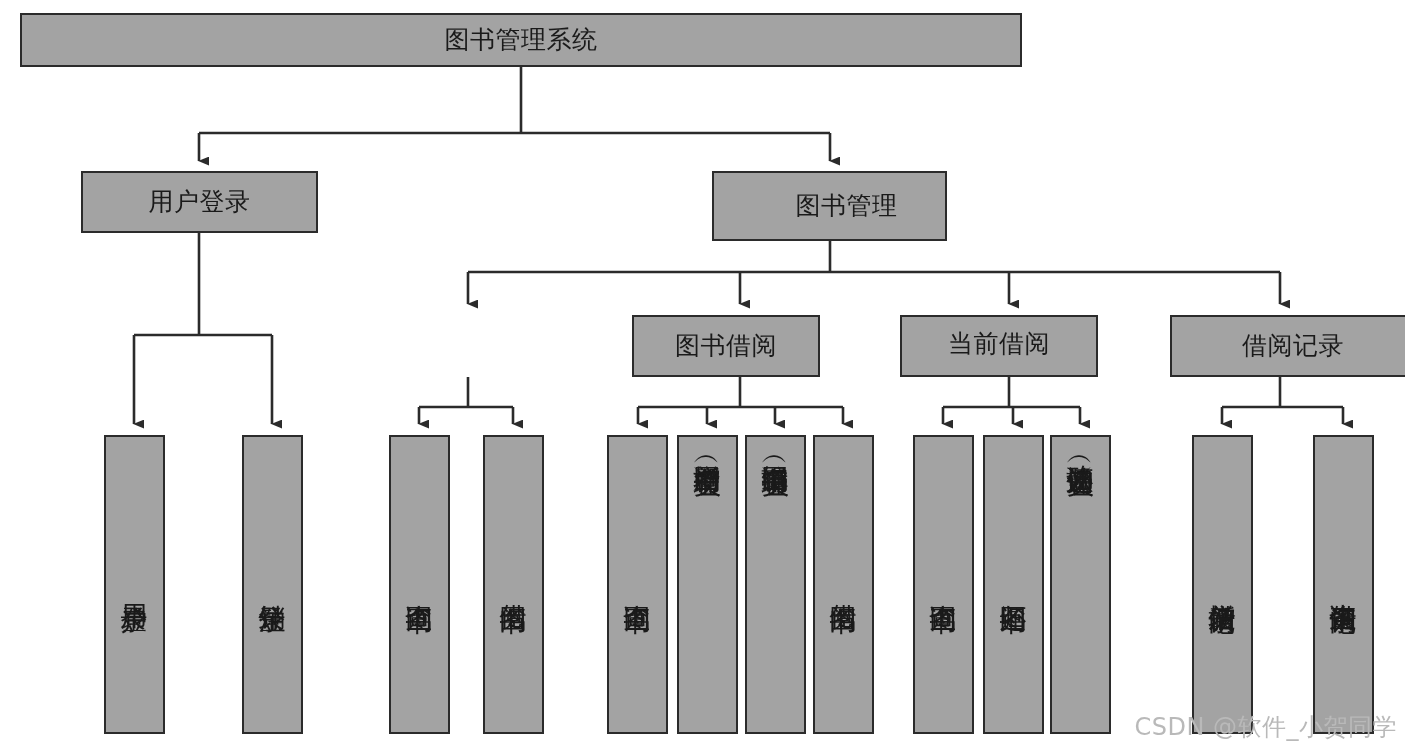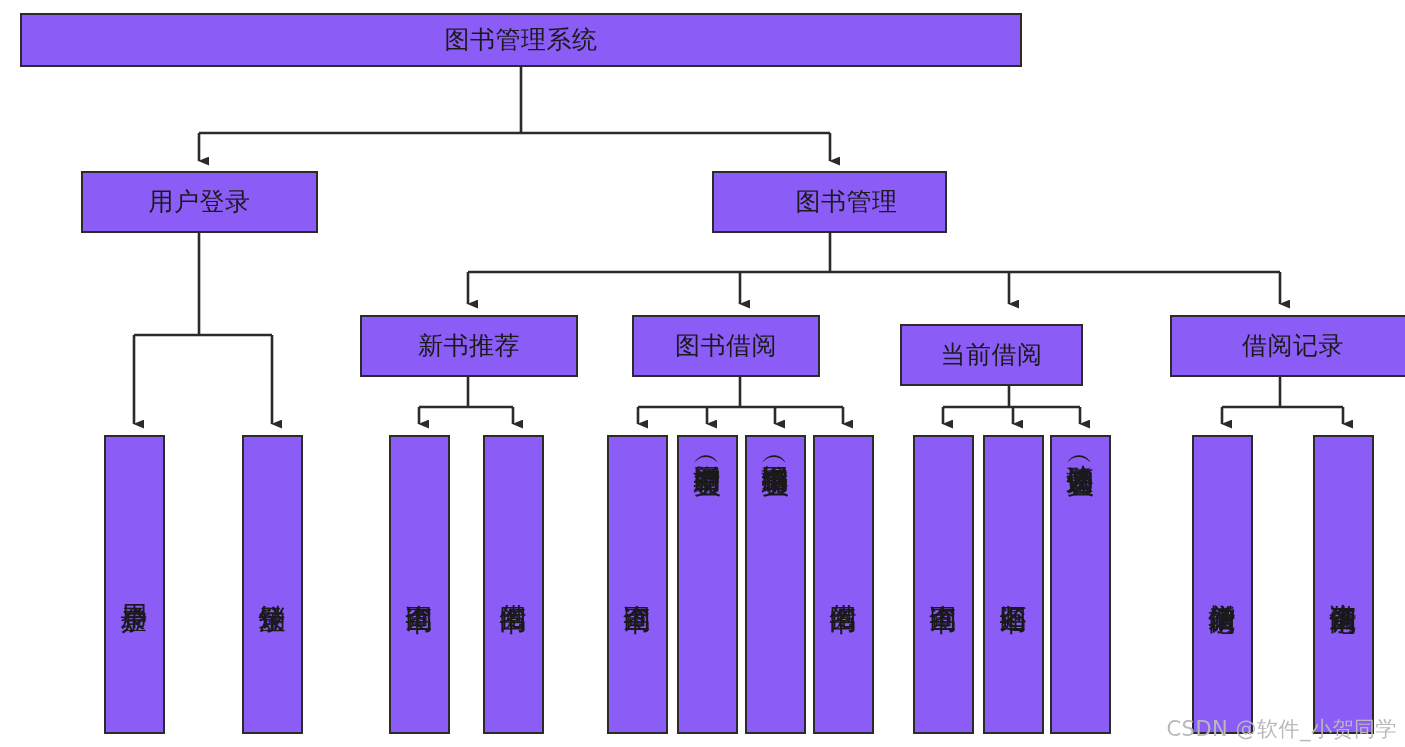--- a/index.html
+++ b/index.html
@@ -23,21 +23,21 @@
     left: 0;
     top: 0;
     width: 1405px;
     height: 747px;
     pointer-events: none;
   }
   .node {
     position: absolute;
     box-sizing: border-box;
     border: 2.5px solid #2b2b2b;
-    background: #8b5cf6;
+    background: #a3a3a3;
     display: flex;
     align-items: center;
     justify-content: center;
     color: #1a1a1a;
   }
   .node .label {
     display: block;
     text-align: center;
     line-height: 1.02;
     letter-spacing: 0.5px;
@@ -62,21 +62,21 @@
     white-space: nowrap;
   }
   .node.vert.centered {
     align-items: center;
     padding-top: 0;
   }
   #watermark {
     position: absolute;
     right: 8px;
     bottom: 4px;
-    font-size: 21px;
+    font-size: 24px;
     color: #b9b9b9;
     white-space: nowrap;
     letter-spacing: 0.5px;
   }
 </style>
 </head>
 <body>
 
 <div id="canvas">
 
@@ -131,31 +131,28 @@
     </g>
   </svg>
 
   <div class="node horiz" style="left:20px; top:13px; width:1002px; height:54px;">
     <span class="label">图书管理系统</span>
   </div>
 
   <div class="node horiz" style="left:81px; top:171px; width:237px; height:62px;">
     <span class="label">用户登录</span>
   </div>
-  <div class="node horiz" style="left:712px; top:171px; width:235px; height:62px;padding-left:34px;">
+  <div class="node horiz" style="left:712px; top:171px; width:235px; height:70px;padding-left:34px;">
     <span class="label">图书管理</span>
   </div>
 
-  <div class="node horiz" style="left:360px; top:315px; width:218px; height:62px;">
-    <span class="label">新书推荐</span>
-  </div>
   <div class="node horiz" style="left:632px; top:315px; width:188px; height:62px;">
     <span class="label">图书借阅</span>
   </div>
-  <div class="node horiz" style="left:900px; top:324px; width:183px; height:62px;">
+  <div class="node horiz" style="left:900px; top:315px; width:198px; height:62px;font-family:Liberation Mono, monospace;">
     <span class="label">当前借阅</span>
   </div>
   <div class="node horiz" style="left:1170px; top:315px; width:246px; height:62px;">
     <span class="label">借阅记录</span>
   </div>
 
   <div class="node vert centered" style="left:104px; top:435px; width:61px; height:299px;">
     <span class="label">用户登录</span>
   </div>
   <div class="node vert centered" style="left:242px; top:435px; width:61px; height:299px;">

